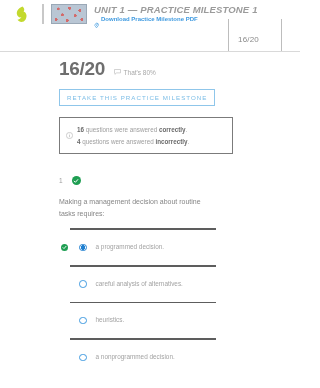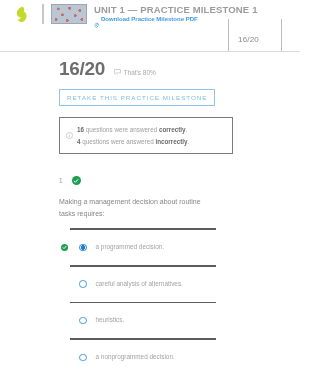--- a/index.html
+++ b/index.html
@@ -65,20 +65,21 @@
     line-height: 1.05;
     flex: 1 1 auto;
     min-width: 0;
   }
   .unit-title {
     font-size: 9.5px;
     font-weight: bold;
     color: #9b9b9b;
     letter-spacing: 0.15px;
     white-space: nowrap;
+    font-style: italic;
   }
   .pdf-line {
     display: flex;
     align-items: center;
     gap: 2px;
     margin-top: 1px;
   }
   .pdf-link {
     font-size: 6px;
     font-weight: bold;

